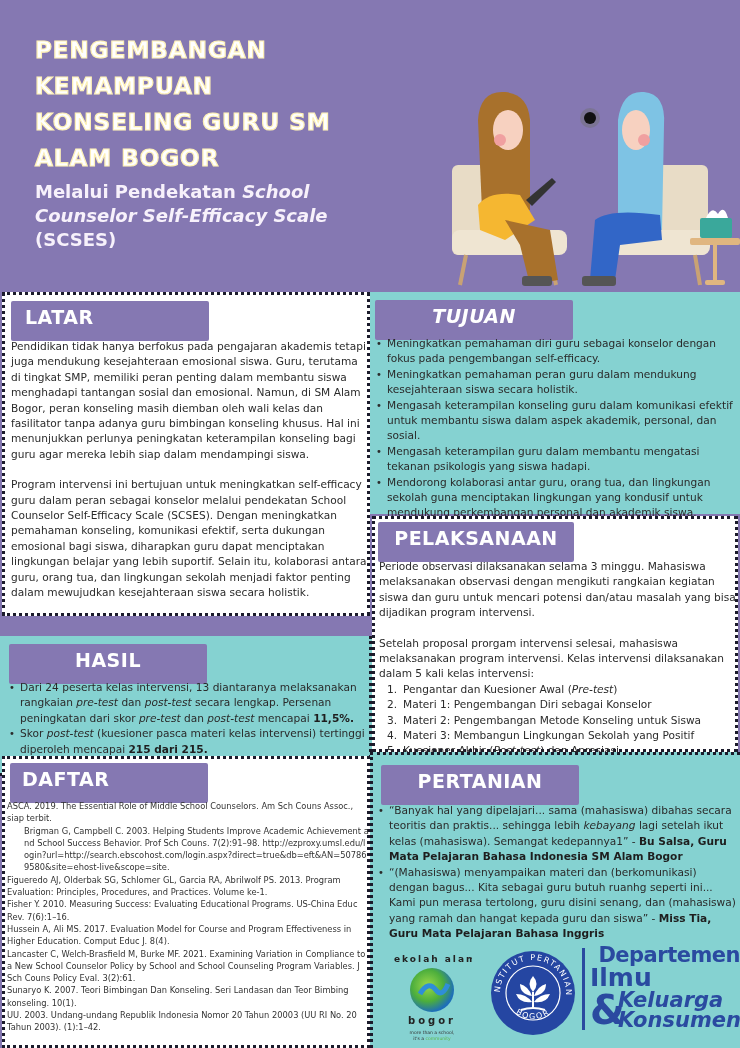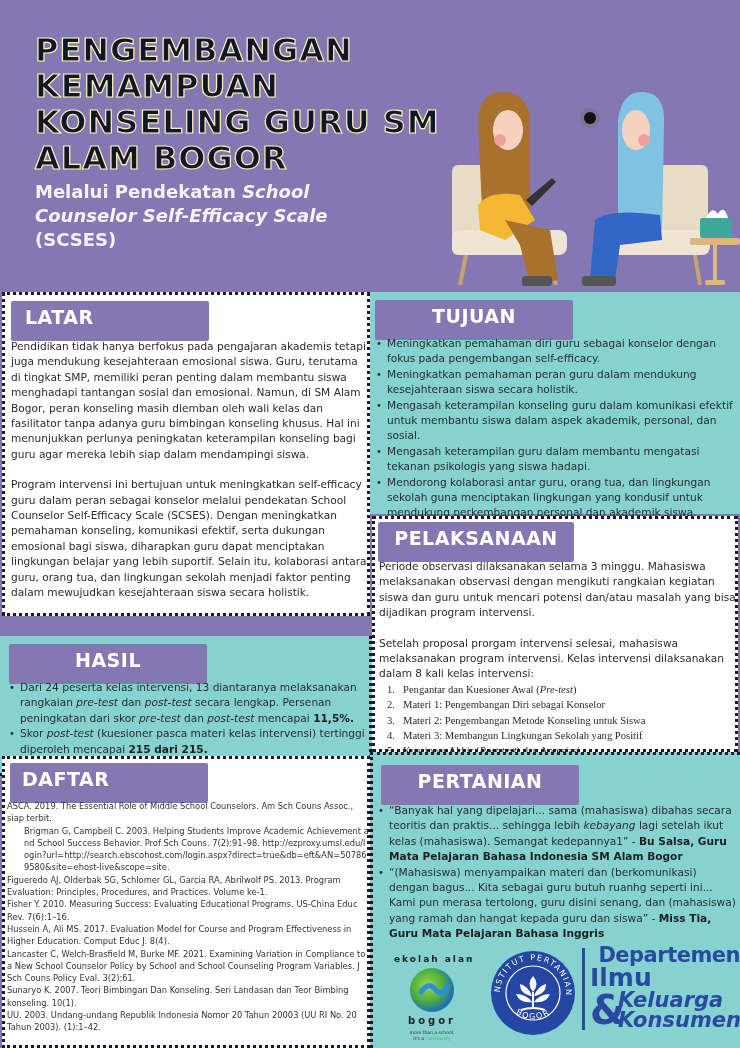--- a/index.html
+++ b/index.html
@@ -10,24 +10,24 @@
     position: relative;
     color: #2b2b2b;
   }
   
   .header {
     position: absolute; left: 0; top: 0; width: 740px; height: 290px;
     background: #8578b2;
   }
   .title {
     position: absolute; left: 35px; top: 32px; width: 410px;
-    color: #0f172a;
+    color: #ffffff;
     font-family: "DejaVu Sans", sans-serif;
     font-weight: 900;
-    font-size: 32px;
+    font-size: 23px;
     line-height: 36px;
     letter-spacing: 1px;
     -webkit-text-stroke: 1.2px #fdf0b6;
   }
   .title div { white-space: nowrap; }
   .subtitle {
     position: absolute; left: 35px; top: 180px; width: 360px;
     color: #f7f1fb;
     font-weight: bold;
     font-size: 18px;
@@ -64,21 +64,21 @@
     line-height: 15.4px;
     color: #2a2a2a;
   }
   .ptext p { margin: 0; }
   .ptext ul { list-style: none; }
   .ptext li { position: relative; padding-left: 14px; }
   .ptext li::before {
     content: "•"; position: absolute; left: 3px; top: 0; font-size: 10px;
   }
   .ptext ol { list-style: none; padding-left: 8px; }
-  .ptext ol li { padding-left: 16px; font-family: Liberation Serif, serif; }
+  .ptext ol li { padding-left: 16px; }
   .ptext ol li::before { content: attr(data-num); left: 0; font-size: 10.6px; }
   .gap { height: 15px; }
   b { font-weight: bold; color: #1e1e1e; }
   i { font-style: italic; }
 
   .refs { font-size: 8.3px; line-height: 12.3px; color: #333; }
   .refs p { margin: 0; }
 
   
   .logo-sa { position: absolute; left: 392px; top: 950px; width: 80px; height: 92px; }
@@ -149,38 +149,38 @@
 <div class="panel white dotted" style="left:2px; top:292px; width:368px; height:324px;">
   <div class="tag" style="left:6px; top:6px; width:198px; text-align:left; padding-left:14px;">LATAR BELAKANG</div>
   <div class="ptext" style="left:6px; top:44px; width:356px;">
     <p>Pendidikan tidak hanya berfokus pada pengajaran akademis tetapi juga mendukung kesejahteraan emosional siswa. Guru, terutama di tingkat SMP, memiliki peran penting dalam membantu siswa menghadapi tantangan sosial dan emosional. Namun, di SM Alam Bogor, peran konseling masih diemban oleh wali kelas dan fasilitator tanpa adanya guru bimbingan konseling khusus. Hal ini menunjukkan perlunya peningkatan keterampilan konseling bagi guru agar mereka lebih siap dalam mendampingi siswa.</p>
     <div class="gap"></div>
     <p>Program intervensi ini bertujuan untuk meningkatkan self-efficacy guru dalam peran sebagai konselor melalui pendekatan School Counselor Self-Efficacy Scale (SCSES). Dengan meningkatkan pemahaman konseling, komunikasi efektif, serta dukungan emosional bagi siswa, diharapkan guru dapat menciptakan lingkungan belajar yang lebih suportif. Selain itu, kolaborasi antara guru, orang tua, dan lingkungan sekolah menjadi faktor penting dalam mewujudkan kesejahteraan siswa secara holistik.</p>
   </div>
 </div>
 
 <div class="panel teal" style="left:370px; top:292px; width:370px; height:222px;">
-  <div class="tag" style="left:5px; top:8px; width:198px;">TUJUAN</div>
+  <div class="tag" style="left:5px; top:8px; width:198px;font-style:italic;">TUJUAN</div>
   <div class="ptext" style="left:3px; top:44px; width:362px;">
     <ul>
       <li>Meningkatkan pemahaman diri guru sebagai konselor dengan fokus pada pengembangan self-efficacy.</li>
       <li>Meningkatkan pemahaman peran guru dalam mendukung kesejahteraan siswa secara holistik.</li>
       <li>Mengasah keterampilan konseling guru dalam komunikasi efektif untuk membantu siswa dalam aspek akademik, personal, dan sosial.</li>
       <li>Mengasah keterampilan guru dalam membantu mengatasi tekanan psikologis yang siswa hadapi.</li>
       <li>Mendorong kolaborasi antar guru, orang tua, dan lingkungan sekolah guna menciptakan lingkungan yang kondusif untuk mendukung perkembangan personal dan akademik siswa.</li>
     </ul>
   </div>
 </div>
 
 <div class="panel white dotted" style="left:372px; top:516px; width:366px; height:236px;">
   <div class="tag" style="left:3px; top:3px; width:196px;">PELAKSANAAN</div>
   <div class="ptext" style="left:4px; top:40px; width:358px;">
     <p>Periode observasi dilaksanakan selama 3 minggu. Mahasiswa melaksanakan observasi dengan mengikuti rangkaian kegiatan siswa dan guru untuk mencari potensi dan/atau masalah yang bisa dijadikan program intervensi.</p>
     <div class="gap"></div>
-    <p>Setelah proposal prorgam intervensi selesai, mahasiswa melaksanakan program intervensi. Kelas intervensi dilaksanakan dalam 8 kali kelas intervensi:</p>
+    <p>Setelah proposal prorgam intervensi selesai, mahasiswa melaksanakan program intervensi. Kelas intervensi dilaksanakan dalam 5 kali kelas intervensi:</p>
     <ol>
       <li data-num="1."><span>Pengantar dan Kuesioner Awal (</span><i>Pre-test</i><span>)</span></li>
       <li data-num="2."><span>Materi 1: Pengembangan Diri sebagai Konselor</span></li>
       <li data-num="3."><span>Materi 2: Pengembangan Metode Konseling untuk Siswa</span></li>
       <li data-num="4."><span>Materi 3: Membangun Lingkungan Sekolah yang Positif</span></li>
       <li data-num="5."><span>Kuesioner Akhir (</span><i>Post-test</i><span>) dan Apresiasi</span></li>
     </ol>
   </div>
 </div>
 

